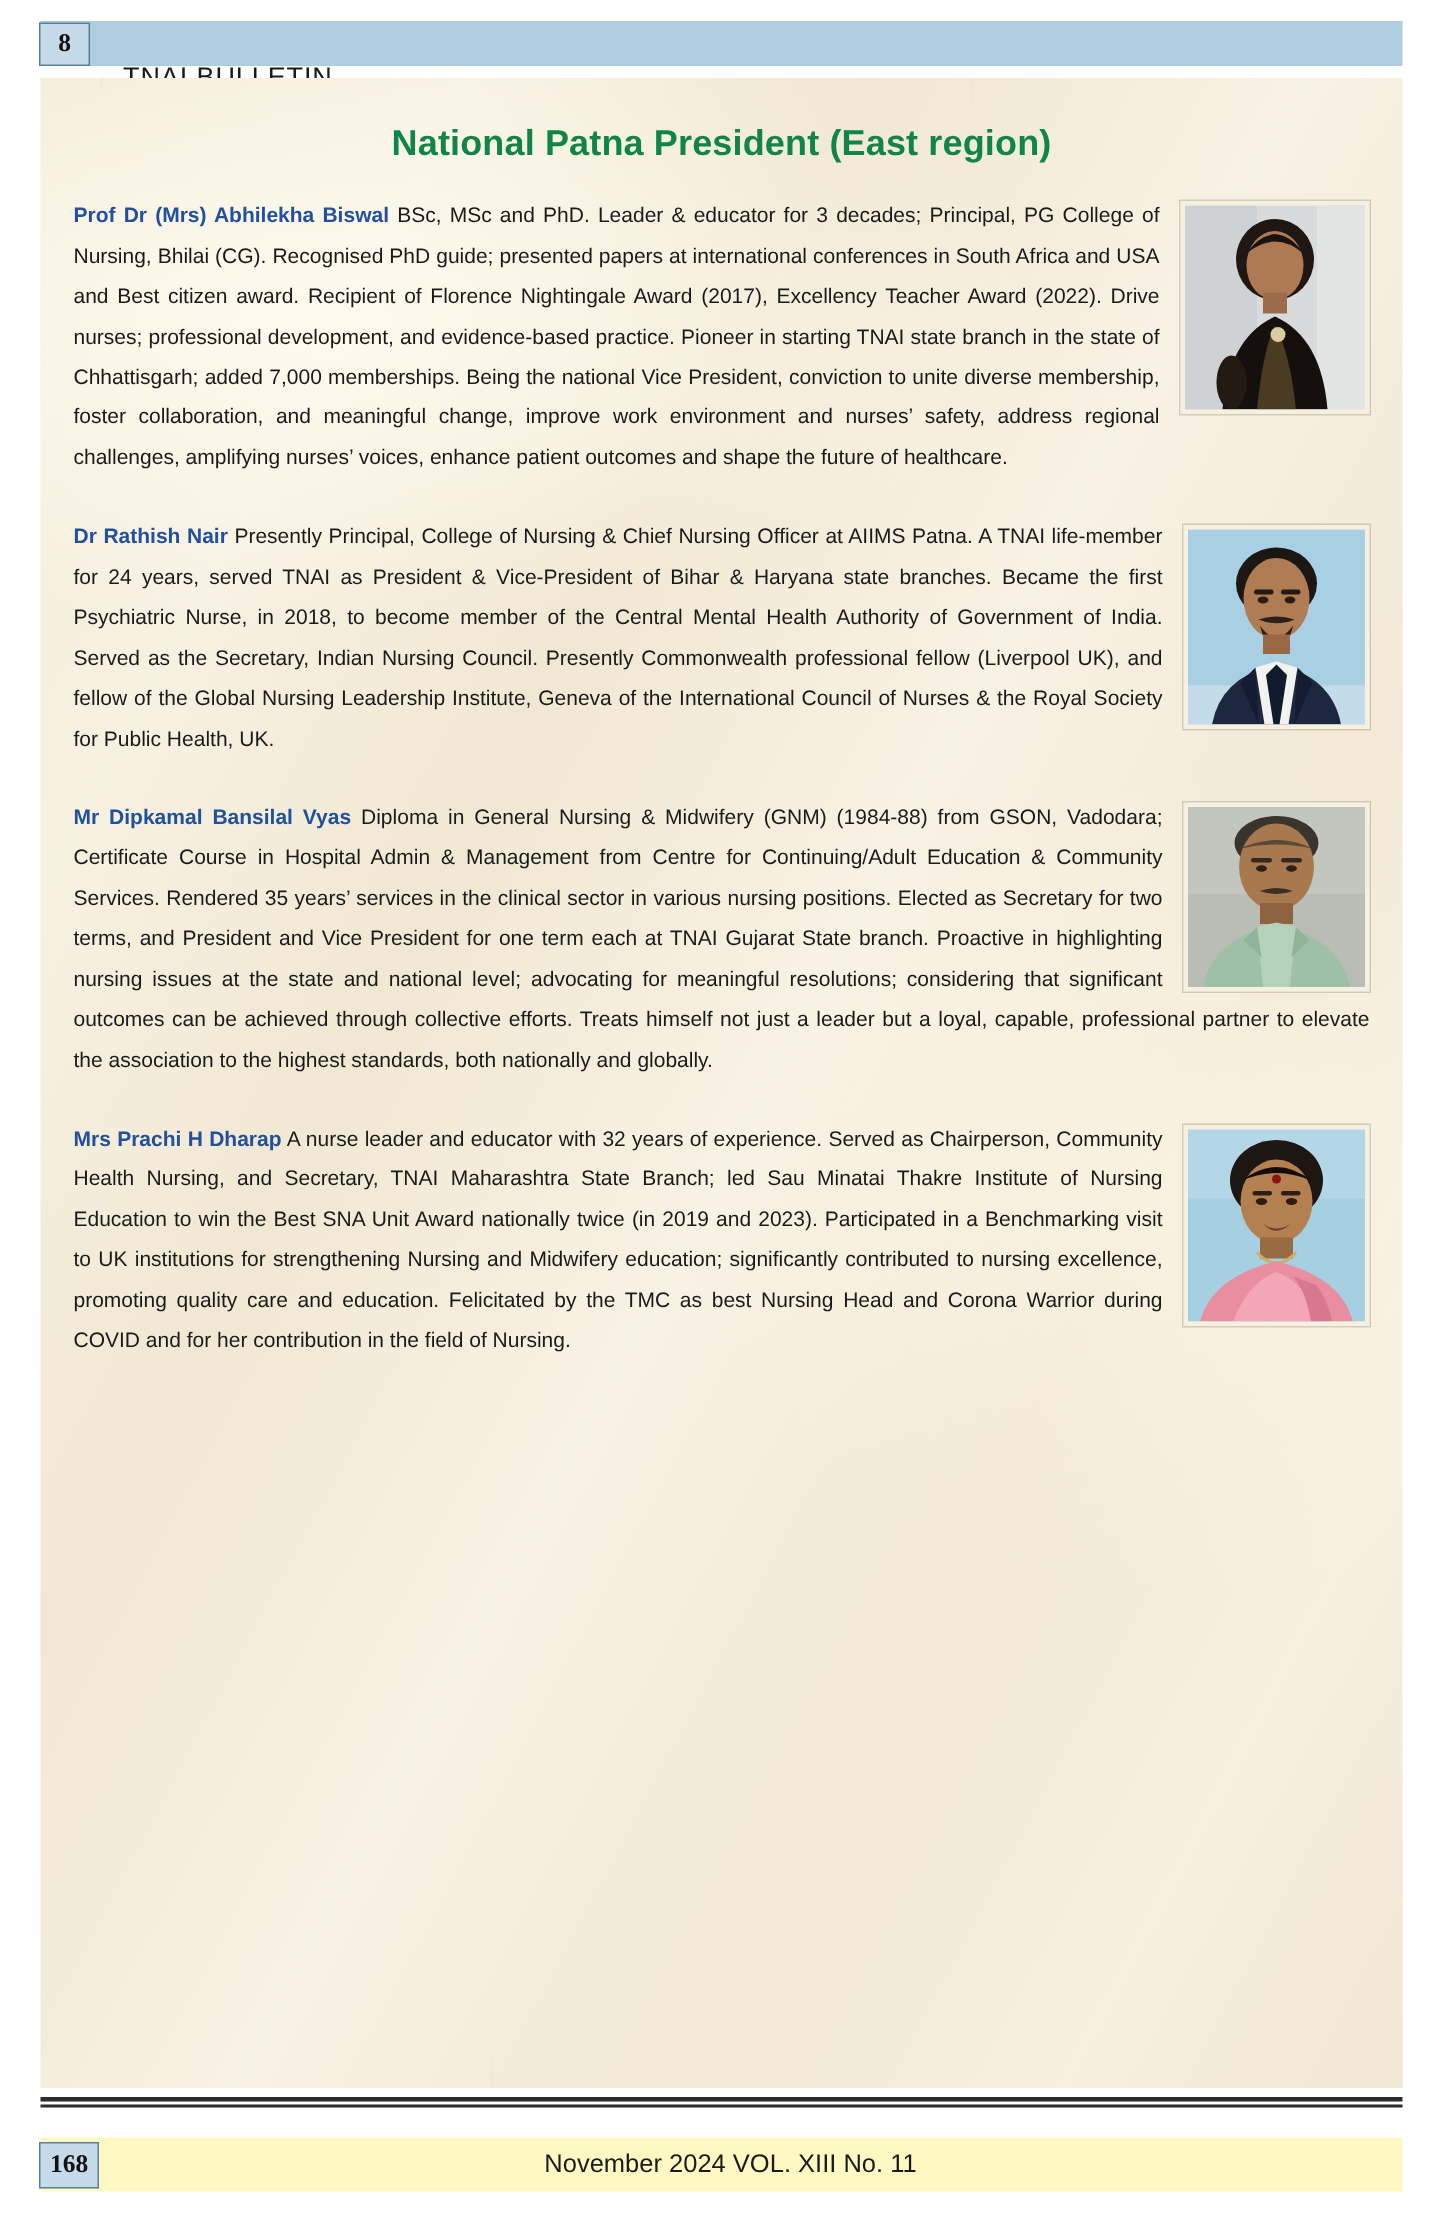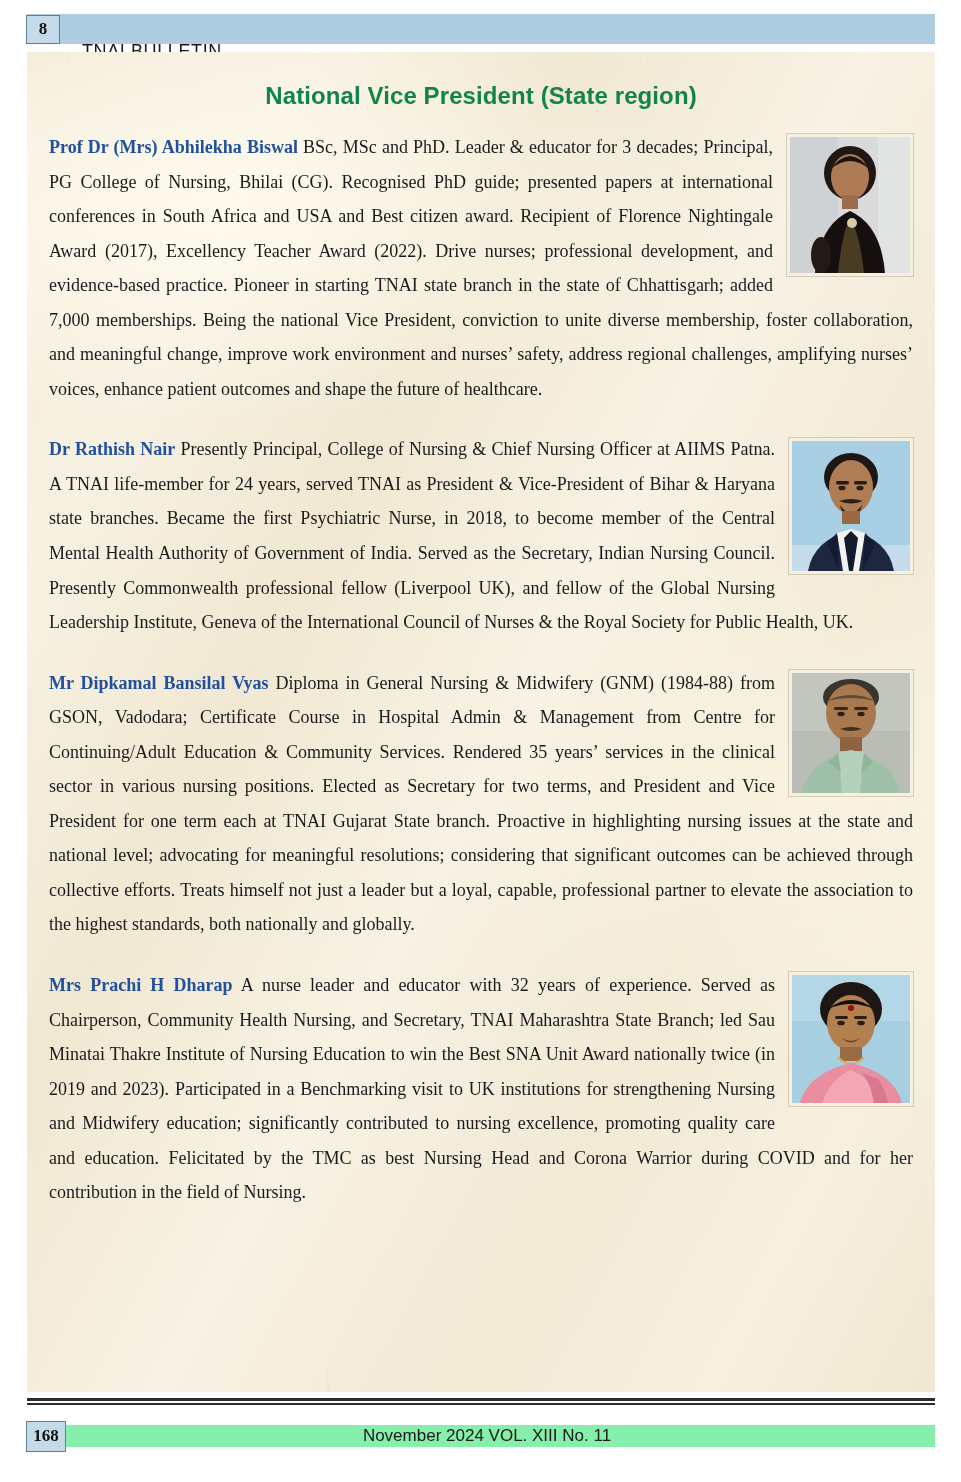--- a/index.html
+++ b/index.html
@@ -114,22 +114,22 @@
   .profile-photo {
     float: right;
     margin: 4px 0 4px 14px;
     border: 3px solid #f6f0e0;
     box-shadow: 0 0 0 1px rgba(150,135,105,0.35);
     box-sizing: border-box;
     background: #ddd;
     overflow: hidden;
   }
   .profile-text {
-    font-family: Liberation Serif, serif;
-    font-size: 18px;
+    font-family: Liberation Sans, sans-serif;
+    font-size: 14px;
     line-height: 1.92;
     color: #1a1a1a;
     text-align: justify;
     text-justify: inter-word;
   }
   .profile-name {
     font-weight: bold;
     color: #21509c;
   }
   .clearfix::after {
@@ -152,22 +152,22 @@
   .footer-rules .r2 {
     height: 2px;
     background: #2b2b2b;
     margin-top: 2px;
   }
   .footer-bar {
     position: absolute;
     left: 27px;
     top: 1425px;
     width: 908px;
-    height: 22px;
-    background: #86efac;
+    height: 36px;
+    background: #fef9c3;
     display: flex;
     align-items: center;
     gap: 13px;
   }
   .footer-page-num {
     width: 40px;
     height: 31px;
     margin-left: -1px;
     background: #c6dbe9;
     border: 1.5px solid #5c7f93;
@@ -198,21 +198,21 @@
 <div class="page">
 
   <div class="header-bar">
     <div class="header-page-num">8</div>
     <div class="header-title">TNAI  BULLETIN</div>
   </div>
 
   <div class="content-frame">
     <div class="content-inner">
 
-      <div class="section-heading">National Vice President (State region)</div>
+      <div class="section-heading">National Patna President (East region)</div>
 
       <div class="profile clearfix">
         <div class="profile-photo" style="width:126px;height:142px;">
           <svg class="portrait" width="120" height="136" viewBox="0 0 120 136" xmlns="http://www.w3.org/2000/svg">
             <rect width="120" height="136" fill="#d8dadb"></rect>
             <rect x="0" y="0" width="48" height="136" fill="#cfd2d4"></rect>
             <rect x="88" y="0" width="32" height="136" fill="#e2e4e4"></rect>
 
             <ellipse cx="60" cy="36" rx="26" ry="27" fill="#201713"></ellipse>
 

